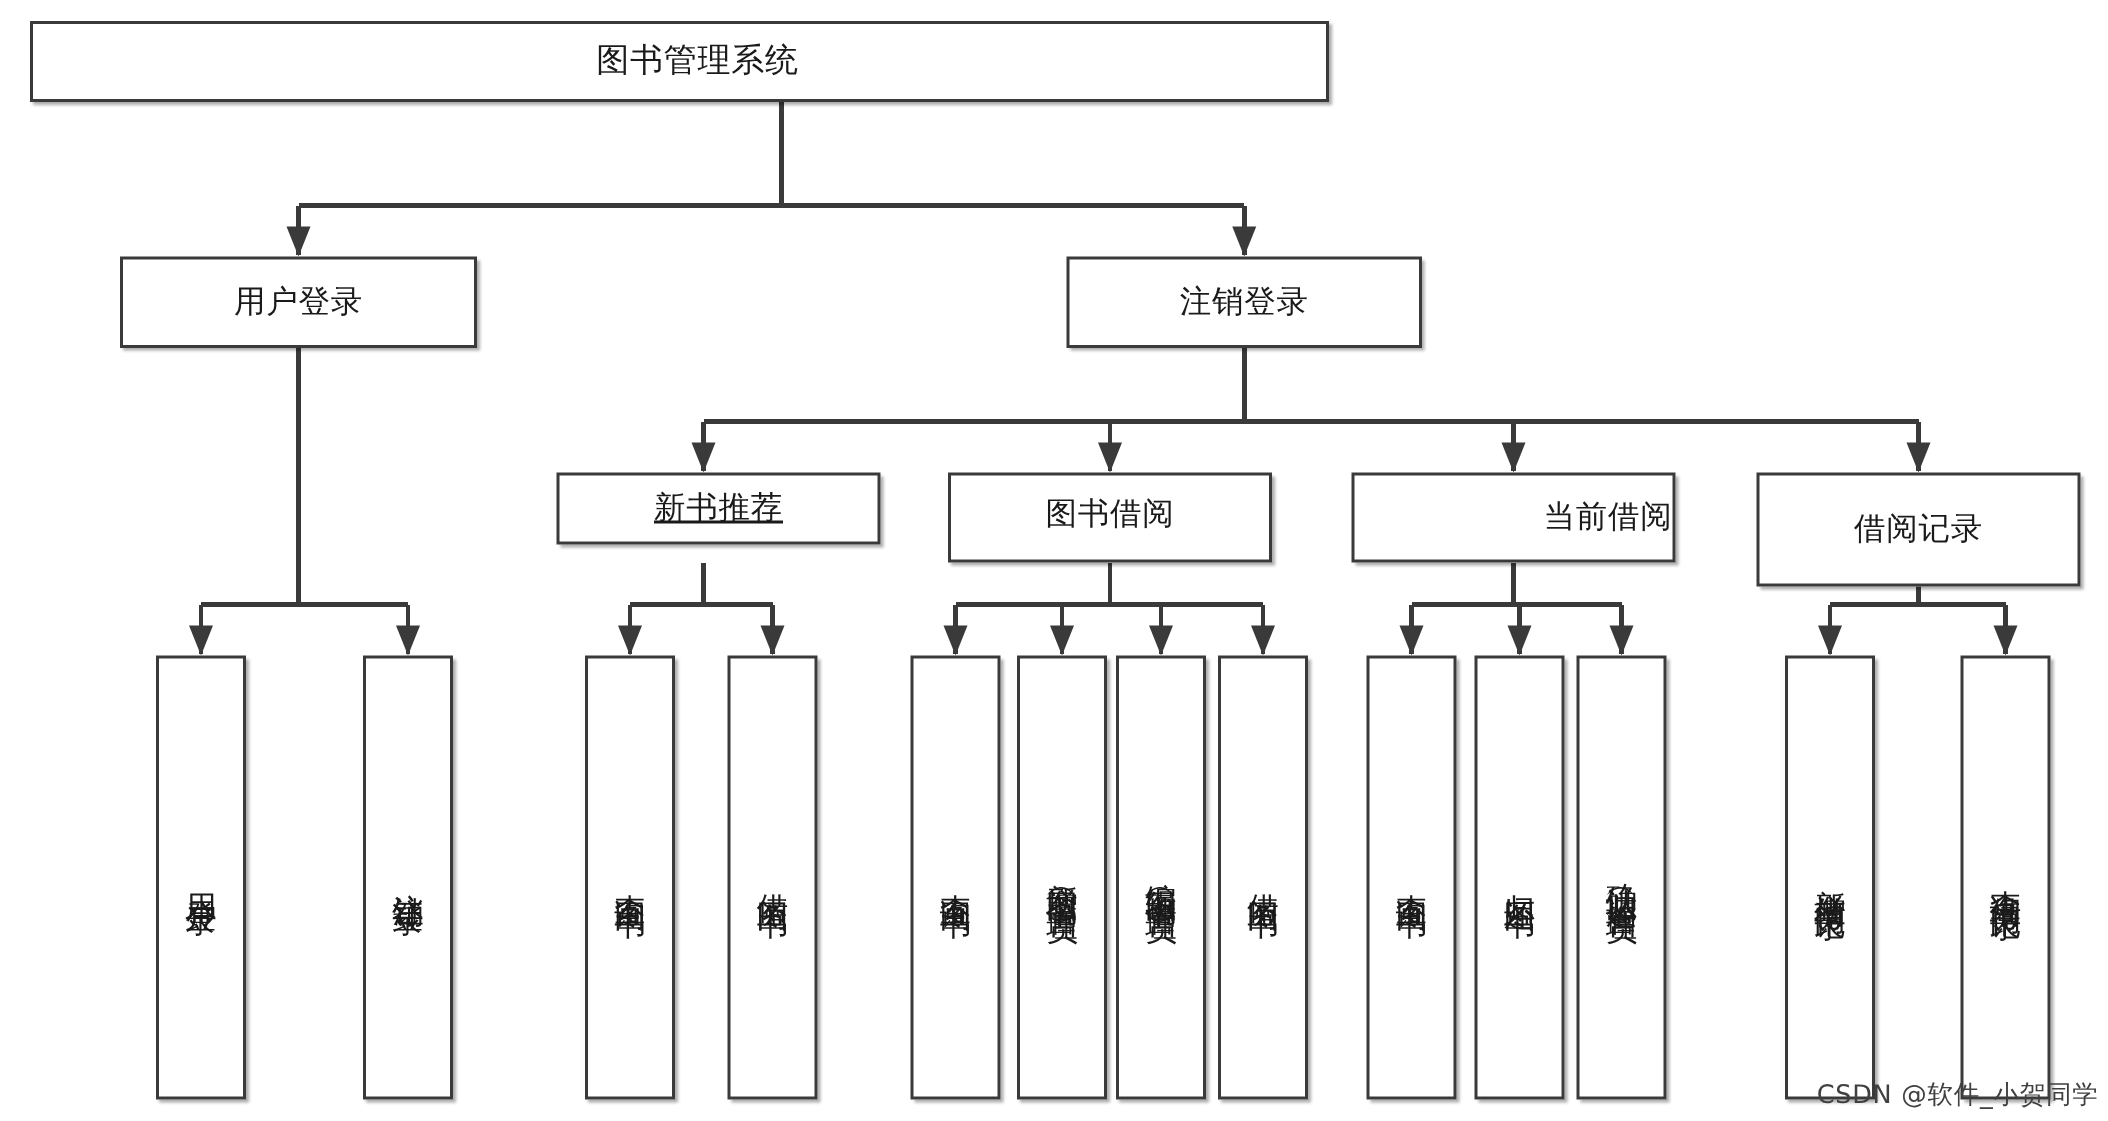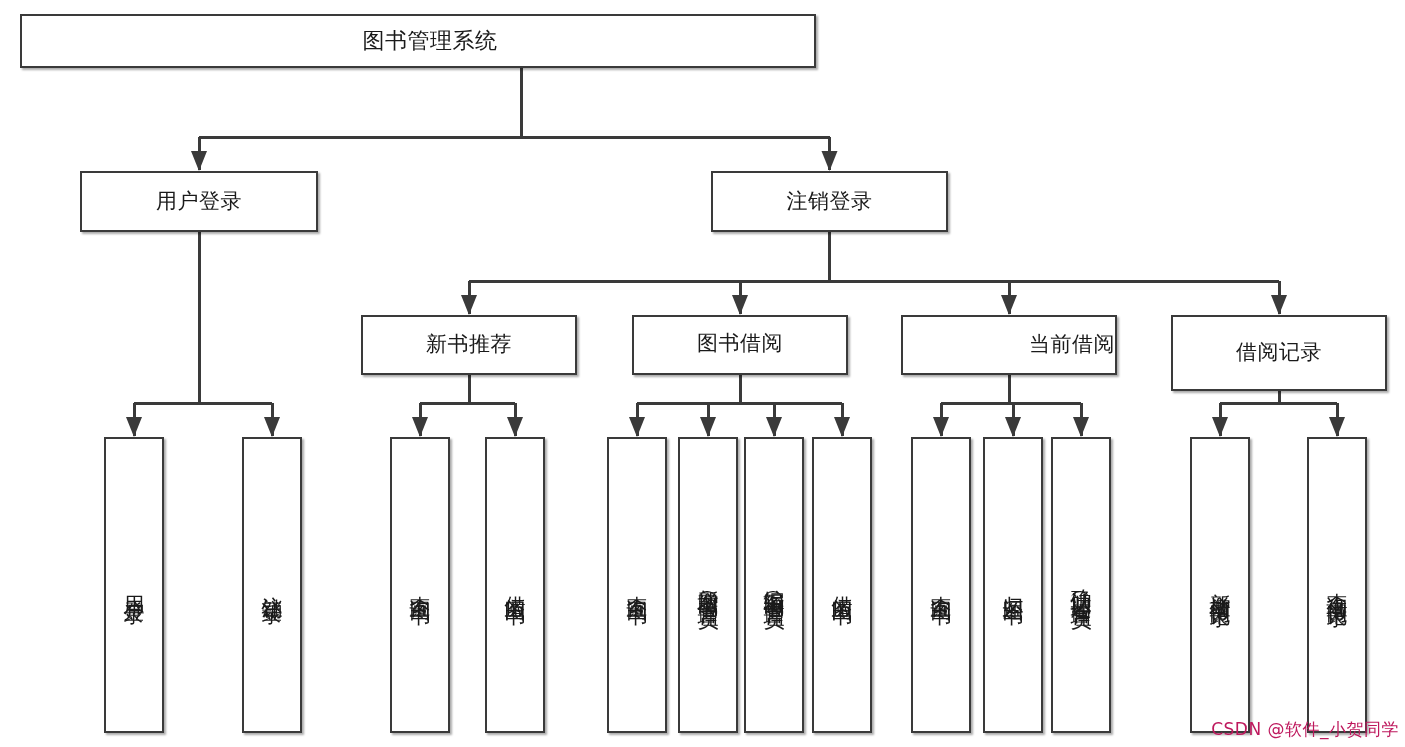--- a/index.html
+++ b/index.html
@@ -58,21 +58,21 @@
   .node.vert .vlabel {
     writing-mode: vertical-rl;
     text-orientation: upright;
     white-space: nowrap;
   }
   .watermark {
     position: absolute;
     right: 6px;
     bottom: 6px;
     font-size: 17px;
-    color: #be185d;
+    color: #404040;
     white-space: nowrap;
     z-index: 5;
     letter-spacing: 0.5px;
   }
 </style>
 </head>
 <body>
 
 <div id="canvas">
 
@@ -124,32 +124,32 @@
       <line x1="1081" y1="403" x2="1081" y2="436" stroke="#3a3a3a" stroke-width="3" shape-rendering="crispEdges"></line>
       <path d="M 1073 417 L 1089 417 L 1081 437 Z" fill="#3a3a3a"></path>
       <line x1="1279" y1="375" x2="1279" y2="403" stroke="#3a3a3a" stroke-width="3" shape-rendering="crispEdges"></line>
       <line x1="1220" y1="403" x2="1337" y2="403" stroke="#3a3a3a" stroke-width="3" shape-rendering="crispEdges"></line>
       <line x1="1220" y1="403" x2="1220" y2="436" stroke="#3a3a3a" stroke-width="3" shape-rendering="crispEdges"></line>
       <path d="M 1212 417 L 1228 417 L 1220 437 Z" fill="#3a3a3a"></path>
       <line x1="1337" y1="403" x2="1337" y2="436" stroke="#3a3a3a" stroke-width="3" shape-rendering="crispEdges"></line>
       <path d="M 1329 417 L 1345 417 L 1337 437 Z" fill="#3a3a3a"></path>
     </svg>
 
-  <div class="node root horiz" style="left: 20px; top: 14px; width: 796px; height: 54px; padding-left: 24px;">
+  <div class="node root horiz" style="left: 20px; top: 14px; width: 866px; height: 54px; padding-left: 24px;">
     <span class="hlabel">图书管理系统</span>
   </div>
 
   <div class="node horiz" style="left: 80px; top: 171px; width: 238px; height: 61px;">
     <span class="hlabel">用户登录</span>
   </div>
   <div class="node horiz" style="left: 711px; top: 171px; width: 237px; height: 61px;">
     <span class="hlabel">注销登录</span>
   </div>
 
-  <div class="node horiz" style="left: 361px; top: 315px; width: 216px; height: 60px;">
+  <div class="node horiz" style="left: 371px; top: 315px; width: 216px; height: 48px; text-decoration: underline;">
     <span class="hlabel">新书推荐</span>
   </div>
   <div class="node horiz" style="left: 632px; top: 315px; width: 216px; height: 60px; font-family: Liberation Mono, monospace;">
     <span class="hlabel">图书借阅</span>
   </div>
   <div class="node horiz" style="left: 901px; top: 315px; width: 216px; height: 60px; justify-content: flex-end;">
     <span class="hlabel">当前借阅</span>
   </div>
   <div class="node horiz" style="left: 1171px; top: 315px; width: 216px; height: 76px;">
     <span class="hlabel">借阅记录</span>

